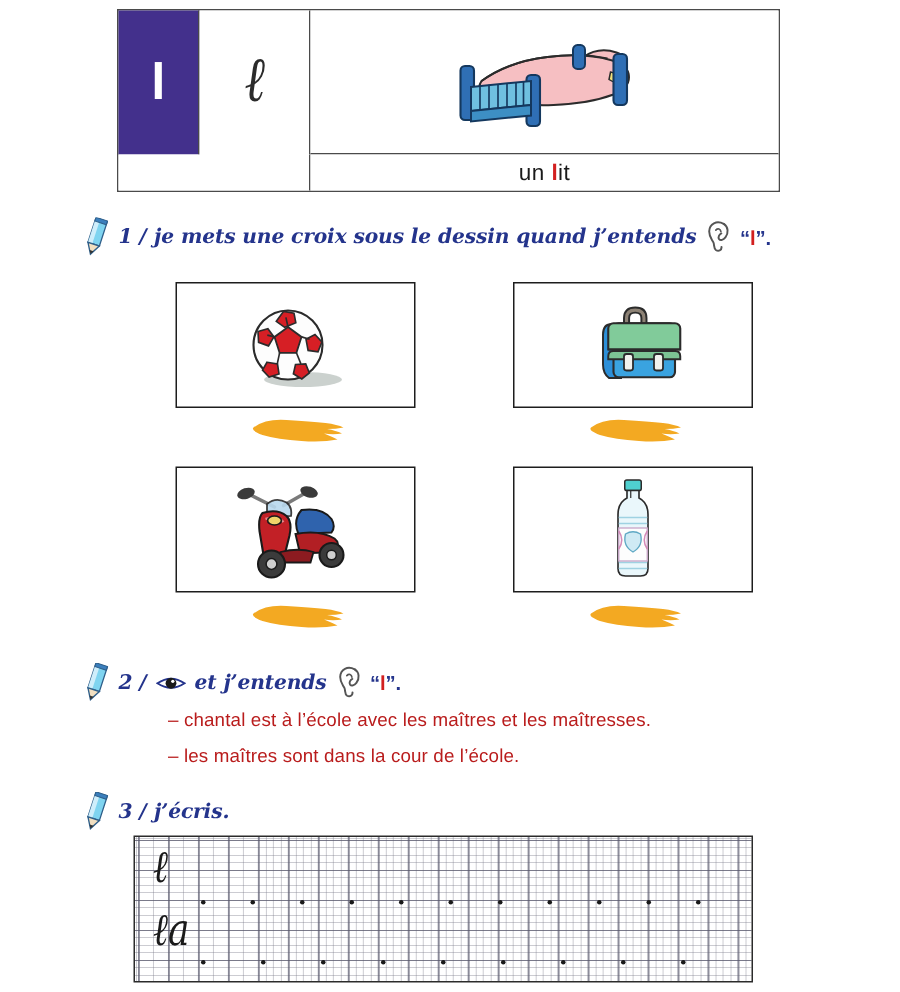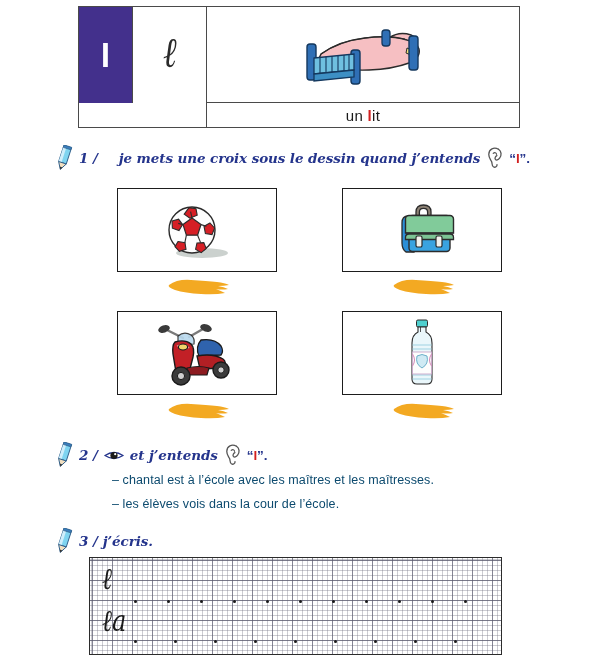--- a/index.html
+++ b/index.html
@@ -158,21 +158,21 @@
   #brush-1 { left: 167px; top: 276px; }
   #brush-2 { left: 392px; top: 276px; }
   #brush-3 { left: 167px; top: 400px; }
   #brush-4 { left: 392px; top: 400px; }
 
   
   .sentence {
     position: absolute;
     font-family: "Liberation Sans", sans-serif;
     font-size: 12.5px;
-    color: #0c4a6e;
+    color: #b91c1c;
     white-space: nowrap;
     letter-spacing: 0.1px;
   }
   #sentence-1 { left: 112px; top: 473px; }
   #sentence-2 { left: 112px; top: 497px; }
 
   
   #writing-grid {
     position: absolute;
     left: 89px;
@@ -276,21 +276,21 @@
   <svg class="pencil-icon" viewBox="0 0 20 26">
     <g transform="rotate(18 10 13)">
       <rect x="6" y="1" width="8" height="17" fill="#7fd4f0" stroke="#2f5f8a" stroke-width="0.9"></rect>
       <rect x="6" y="1" width="3" height="17" fill="#cfeefb" stroke="none"></rect>
       <path d="M6 18 L10 25 L14 18 z" fill="#f2dfc0" stroke="#2f5f8a" stroke-width="0.9"></path>
       <path d="M8.6 22.5 L10 25 L11.4 22.5 z" fill="#333"></path>
       <rect x="6" y="0.5" width="8" height="2.6" fill="#3b7fbd" stroke="#2f5f8a" stroke-width="0.7"></rect>
     </g>
   </svg>
   <span class="txt">1 /</span>
-  <span class="txt" style="margin-left:21px">je mets une croix sous le dessin quand j’entends</span>
+  <span class="txt" style="margin-left:5px">je mets une croix sous le dessin quand j’entends</span>
   <svg class="ear-icon" viewBox="0 0 17 22">
     <path d="M12.5 2.3 C7.8 -0.3 3 2.2 2.8 7.2 C2.7 11 4.6 12.6 5.6 14.6 C6.4 16.3 5.6 18.6 7.4 19.8 C9.3 21 11.2 19.4 11 17.6" fill="none" stroke="#555" stroke-width="1.3" stroke-linecap="round"></path>
     <path d="M12.5 2.3 C15.6 4.2 15.8 8.4 13.6 11.2 C12.2 13 10.3 13.6 9.4 12.4 C8.4 11 9.6 9.2 10.9 8.6" fill="none" stroke="#555" stroke-width="1.3" stroke-linecap="round"></path>
     <path d="M7.2 6.4 C8.6 5 10.4 5.6 10.6 7.4" fill="none" stroke="#555" stroke-width="1.1" stroke-linecap="round"></path>
   </svg>
   <span class="quoted"><span>“</span><b>l</b><span>”.</span></span>
 </div>
 
 <div class="pic-box" id="pic-box-1">
   <svg width="82" height="62" viewBox="0 0 82 62">
@@ -403,21 +403,21 @@
   <span class="txt">et j’entends</span>
   <svg class="ear-icon" viewBox="0 0 17 22">
     <path d="M12.5 2.3 C7.8 -0.3 3 2.2 2.8 7.2 C2.7 11 4.6 12.6 5.6 14.6 C6.4 16.3 5.6 18.6 7.4 19.8 C9.3 21 11.2 19.4 11 17.6" fill="none" stroke="#555" stroke-width="1.3" stroke-linecap="round"></path>
     <path d="M12.5 2.3 C15.6 4.2 15.8 8.4 13.6 11.2 C12.2 13 10.3 13.6 9.4 12.4 C8.4 11 9.6 9.2 10.9 8.6" fill="none" stroke="#555" stroke-width="1.3" stroke-linecap="round"></path>
     <path d="M7.2 6.4 C8.6 5 10.4 5.6 10.6 7.4" fill="none" stroke="#555" stroke-width="1.1" stroke-linecap="round"></path>
   </svg>
   <span class="quoted"><span>“</span><b>l</b><span>”.</span></span>
 </div>
 
 <div class="sentence" id="sentence-1">– chantal est à l’école avec les maîtres et les maîtresses.</div>
-<div class="sentence" id="sentence-2">– les élèves vois dans la cour de l’école.</div>
+<div class="sentence" id="sentence-2">– les maîtres sont dans la cour de l’école.</div>
 
 <div class="instruction" id="instruction-3">
   <svg class="pencil-icon" viewBox="0 0 20 26">
     <g transform="rotate(18 10 13)">
       <rect x="6" y="1" width="8" height="17" fill="#7fd4f0" stroke="#2f5f8a" stroke-width="0.9"></rect>
       <rect x="6" y="1" width="3" height="17" fill="#cfeefb" stroke="none"></rect>
       <path d="M6 18 L10 25 L14 18 z" fill="#f2dfc0" stroke="#2f5f8a" stroke-width="0.9"></path>
       <path d="M8.6 22.5 L10 25 L11.4 22.5 z" fill="#333"></path>
       <rect x="6" y="0.5" width="8" height="2.6" fill="#3b7fbd" stroke="#2f5f8a" stroke-width="0.7"></rect>
     </g>

